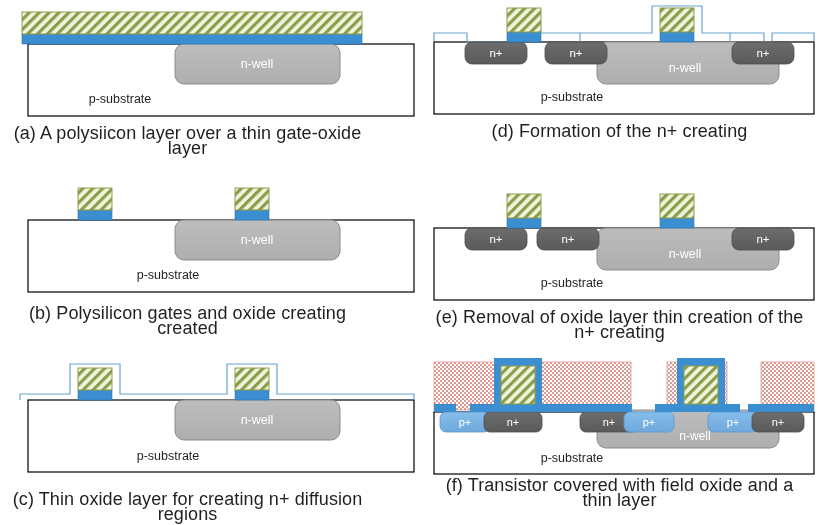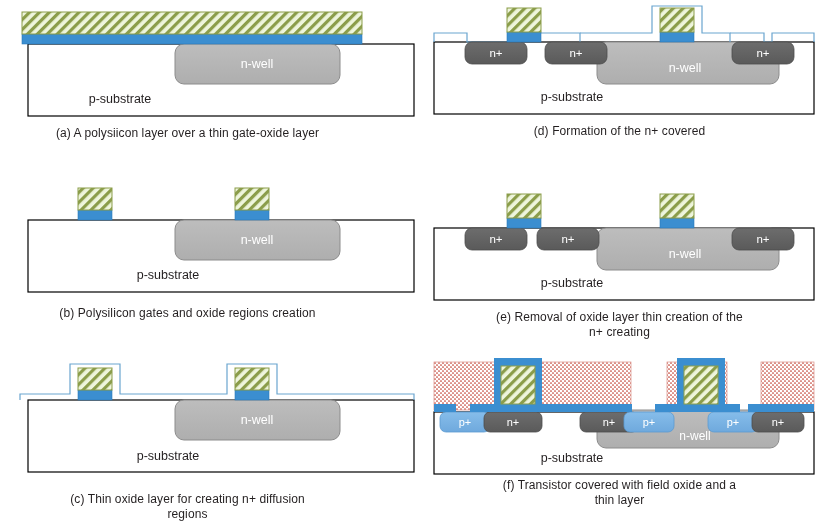--- a/index.html
+++ b/index.html
@@ -6,21 +6,21 @@
   body{
     width:827px;height:525px;overflow:hidden;
     font-family:"Liberation Sans","DejaVu Sans",sans-serif;
     color:#1a1a1a;
   }
   #figure{position:relative;width:827px;height:525px;}
   svg{display:block;}
   .cap{
     position:absolute;
     text-align:center;
-    font-size:12px;
+    font-size:18px;
     line-height:15px;
     color:#231f20;
     letter-spacing:.1px;
   }
   .panel{position:absolute;}
 </style>
 </head>
 <body>
 
 <div id="figure">
@@ -81,21 +81,21 @@
       </g>
 
       <g>
         <rect x="235" y="30" width="34" height="10" fill="#3b8ed0" stroke="#2a7ab8" stroke-width="0.6"></rect>
         <rect x="235" y="8" width="34" height="22" fill="url(#polyHatch)" stroke="#8b9d4a" stroke-width="1"></rect>
       </g>
       <text x="168" y="99" font-size="12.5" fill="#231f20" text-anchor="middle" font-family="Liberation Sans, sans-serif">p-substrate</text>
     </svg>
   </div>
   <div class="cap" style="left:0px;top:306px;width:375px;">
-    <div>(b) Polysilicon gates and oxide regions creation</div>
+    <div>(b) Polysilicon gates and oxide creating created</div>
   </div>
 
   <div class="panel" style="left:0px;top:352px;">
     <svg width="420" height="125">
       <rect x="28" y="48" width="386" height="72" fill="#ffffff" stroke="#000000" stroke-width="1.2"></rect>
       <rect x="175" y="48" width="165" height="40" rx="9" ry="9" fill="url(#nwellGrad)" stroke="#8c8c8c" stroke-width="1"></rect>
       <text x="257" y="72" font-size="12.5" fill="#ffffff" text-anchor="middle" font-family="Liberation Sans, sans-serif">n-well</text>
 
       <path d="M 20 48 L 20 42 L 70 42 L 70 12 L 120 12 L 120 42 L 227 42 L 227 12 L 277 12 L 277 42 L 414 42 L 414 48" fill="none" stroke="#6aa5cf" stroke-width="1.2"></path>
       <g>
@@ -142,21 +142,21 @@
         <rect x="95" y="8" width="34" height="24" fill="url(#polyHatch)" stroke="#8b9d4a" stroke-width="1"></rect>
       </g>
       <g>
         <rect x="248" y="32" width="34" height="10" fill="#3b8ed0" stroke="#2a7ab8" stroke-width="0.6"></rect>
         <rect x="248" y="8" width="34" height="24" fill="url(#polyHatch)" stroke="#8b9d4a" stroke-width="1"></rect>
       </g>
       <text x="160" y="101" font-size="12.5" fill="#231f20" text-anchor="middle" font-family="Liberation Sans, sans-serif">p-substrate</text>
     </svg>
   </div>
   <div class="cap" style="left:432px;top:124px;width:375px;">
-    <div>(d) Formation of the n+ covered</div>
+    <div>(d) Formation of the n+ creating</div>
   </div>
 
   <div class="panel" style="left:412px;top:180px;">
     <svg width="415" height="125">
       <rect x="22" y="48" width="380" height="72" fill="#ffffff" stroke="#000000" stroke-width="1.2"></rect>
       <rect x="185" y="48" width="182" height="42" rx="9" ry="9" fill="url(#nwellGrad)" stroke="#8c8c8c" stroke-width="1"></rect>
       <text x="273" y="78" font-size="12.5" fill="#ffffff" text-anchor="middle" font-family="Liberation Sans, sans-serif">n-well</text>
       <g>
         <rect x="53" y="48" width="62" height="22" rx="7" ry="7" fill="url(#nplusGrad)" stroke="#4d4d4d" stroke-width="0.8"></rect>
         <text x="84" y="63" font-size="11.5" fill="#ffffff" text-anchor="middle" font-family="Liberation Sans, sans-serif">n+</text>

